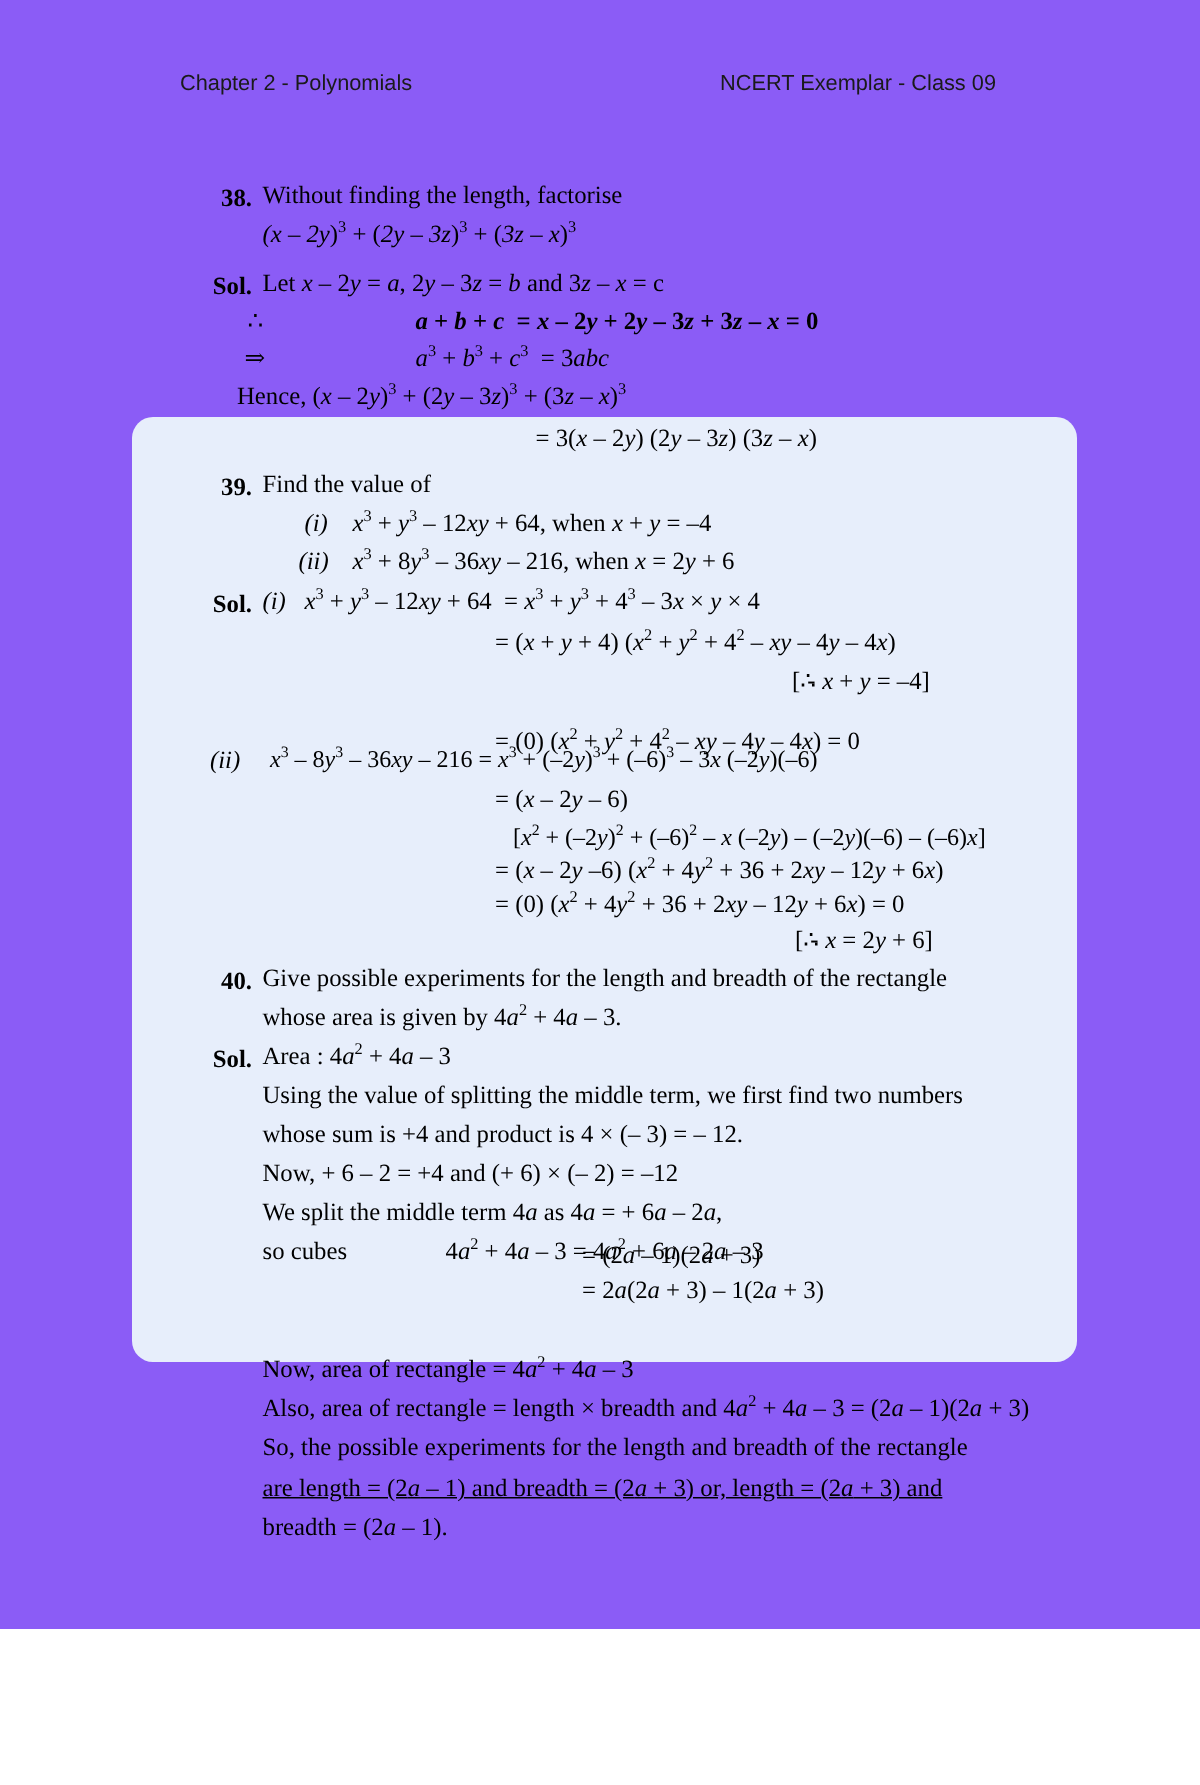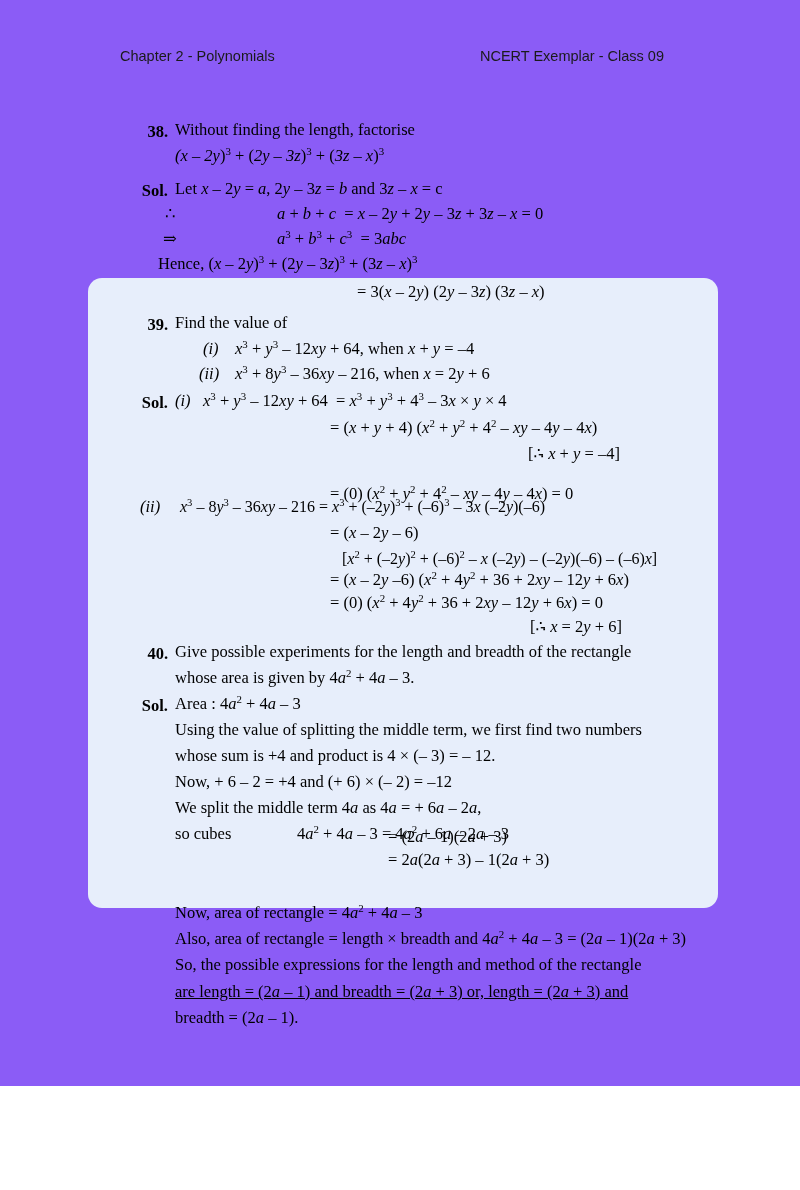--- a/index.html
+++ b/index.html
@@ -128,21 +128,21 @@
     <div class="ln" style="left:175px; top:148px;">
       <span class="it">(x</span>&nbsp;<span>–</span>&nbsp;<span class="it">2y</span><span class="rm">)</span><sup>3</sup> + <span class="rm">(</span><span class="it">2y</span>&nbsp;–&nbsp;<span class="it">3z</span><span class="rm">)</span><sup>3</sup> + <span class="rm">(</span><span class="it">3z</span>&nbsp;–&nbsp;<span class="it">x</span><span class="rm">)</span><sup>3</sup>
     </div>
 
     <div class="lbl sol" style="top:181px;">Sol.</div>
     <div class="ln" style="left:175px; top:181px;">
       Let <span class="it">x</span> – 2<span class="it">y</span> = <span class="it">a</span>, 2<span class="it">y</span> – 3<span class="it">z</span> = <span class="it">b</span> and 3<span class="it">z</span> – <span class="it">x</span> = c
     </div>
 
     <div class="ln" style="left:165px; top:206px;">∴</div>
-    <div class="ln" style="left:277px; top:206px;">
+    <div class="ln" style="left:277px; top:206px;font-weight:bold;">
       <span class="it">a</span> + <span class="it">b</span> + <span class="it">c</span>&nbsp;&nbsp;= <span class="it">x</span> – 2<span class="it">y</span> + 2<span class="it">y</span> – 3<span class="it">z</span> + 3<span class="it">z</span> – <span class="it">x</span> = 0
     </div>
 
     <div class="ln" style="left:163px; top:231px;">⇒</div>
     <div class="ln" style="left:277px; top:231px;">
       <span class="it">a</span><sup>3</sup> + <span class="it">b</span><sup>3</sup> + <span class="it">c</span><sup>3</sup>&nbsp;&nbsp;= 3<span class="it">abc</span>
     </div>
 
     <div class="ln" style="left:158px; top:256px;">
       Hence, (<span class="it">x</span> – 2<span class="it">y</span>)<sup>3</sup> + (2<span class="it">y</span> – 3<span class="it">z</span>)<sup>3</sup> + (3<span class="it">z</span> – <span class="it">x</span>)<sup>3</sup>
@@ -240,21 +240,21 @@
     </div>
 
     <div class="ln" style="left:175px; top:905px;">
       Now, area of rectangle = 4<span class="it">a</span><sup>2</sup> + 4<span class="it">a</span> – 3
     </div>
 
     <div class="ln" style="left:175px; top:931px;text-align:right;">
       Also, area of rectangle = length × breadth and 4<span class="it">a</span><sup>2</sup> + 4<span class="it">a</span> – 3 = (2<span class="it">a</span> – 1)(2<span class="it">a</span> + 3)
     </div>
 
-    <div class="ln" style="left:175px; top:957px;">So, the possible expressions for the length and method of the rectangle</div>
+    <div class="ln" style="left:175px; top:957px;">So, the possible experiments for the length and breadth of the rectangle</div>
 
     <div class="ln" style="left:175px; top:984px;text-decoration:underline;">
       are length = (2<span class="it">a</span> – 1) and breadth = (2<span class="it">a</span> + 3) or, length = (2<span class="it">a</span> + 3) and
     </div>
 
     <div class="ln" style="left:175px; top:1010px;">
       breadth = (2<span class="it">a</span> – 1).
     </div>
 
     <div class="ftr" id="ftr-site">www.mathongo.com</div>

